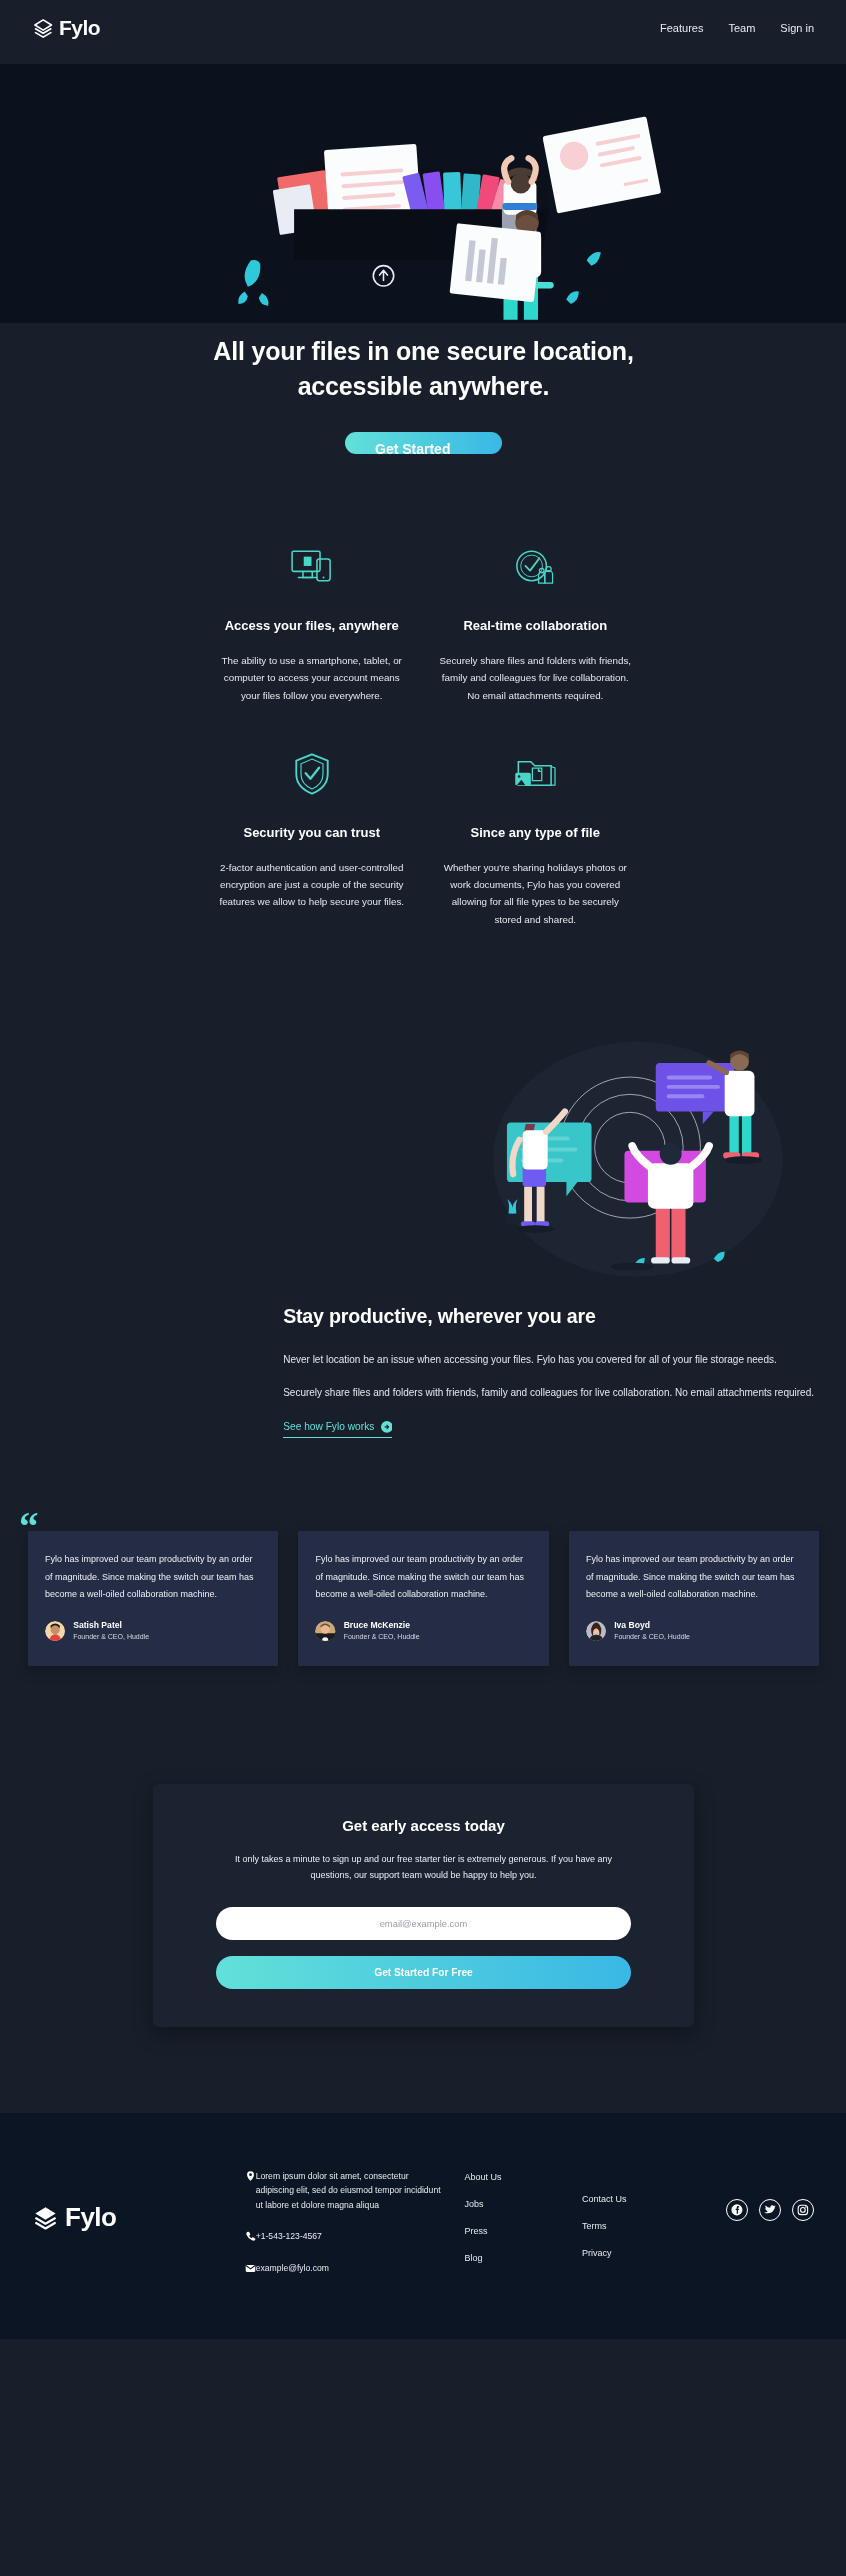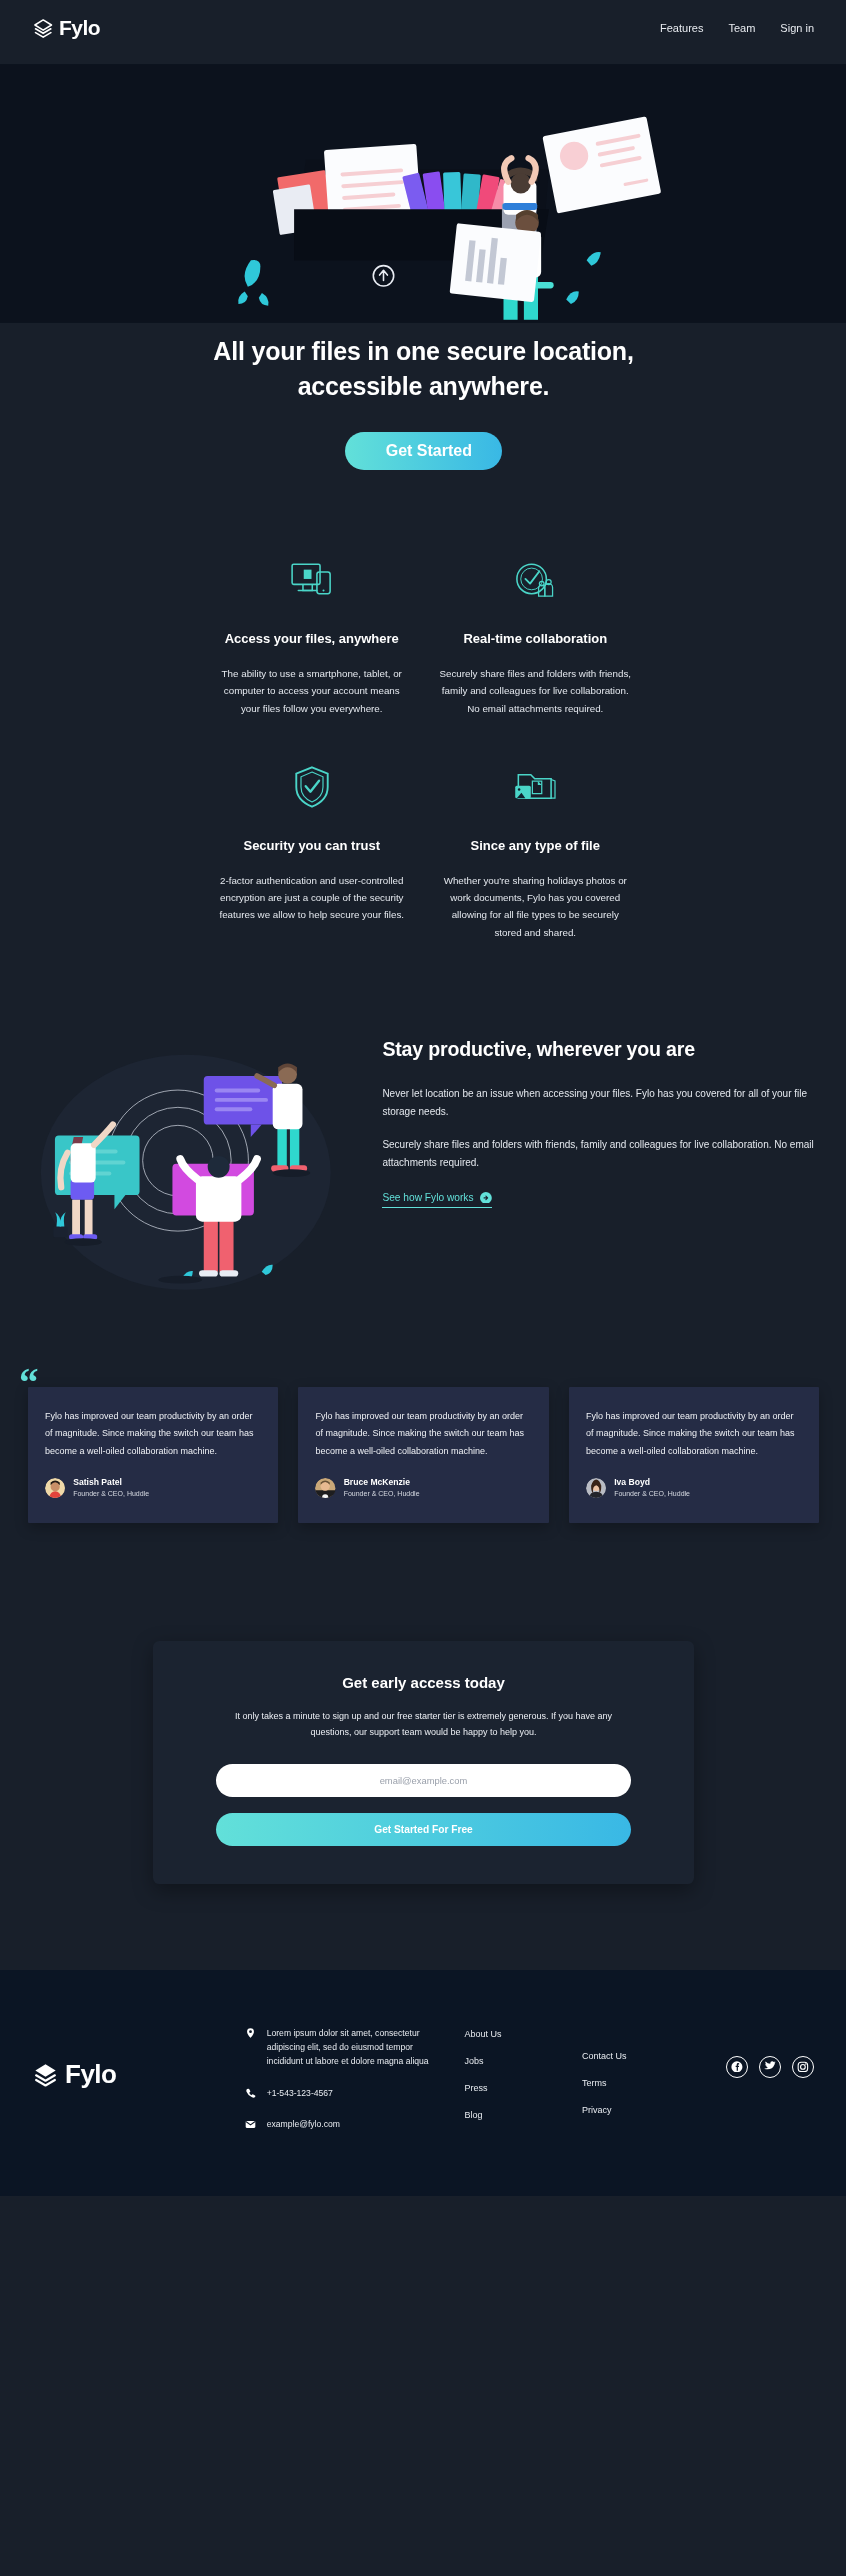--- a/index.html
+++ b/index.html
@@ -31,42 +31,43 @@
     font-size:25px; font-weight:bold; line-height:1.42;
     max-width:502px; margin:11px auto 0; letter-spacing:-0.2px;
   }
   .hero p {
     font-size:10.6px; line-height:1.75; color:#e4e8ee;
     max-width:478px; margin:20.4px auto 0;
   }
   .btn-primary {
     display:inline-block; margin-top:27px;
     background:linear-gradient(90deg,#62e0d9 0%,#39b8e5 100%);
-    color:#fff; font-size:16px; font-weight:bold;
+    color:#fff; font-size:14px; font-weight:bold;
     border:none; border-radius:19px;
-    padding:0 30px; height:38px; line-height:34px;
-    min-width:157px; cursor:pointer; text-align:right;
+    padding:0 30px; height:22px; line-height:34px;
+    min-width:157px; cursor:pointer; text-align:left;
   }
 
   
   .features {
     background:#181f2a; padding:55px 0 31px;
     display:grid; grid-template-columns:1fr 1fr;
     row-gap:45px; column-template:none;
     max-width:447px; margin:0 auto;
   }
   .feature { text-align:center; padding:0 14px; }
   .feature-icon { height:49px; display:flex; align-items:center; justify-content:center; margin-bottom:23.5px; }
   .feature h3 { font-size:13px; font-weight:bold; line-height:1.62; margin-bottom:15.7px; }
   .feature p { font-size:9.8px; line-height:1.78; color:#e4e8ee; }
 
   
   .productive {
-    display:flex; align-items:flex-start; gap:20.4px;
+    display:flex; align-items:flex-end; gap:20.4px;
     padding:63px 33px 55px;
+    flex-direction:column;
   }
   .productive-art { width:329px; height:259px; flex:none; }
   .productive-body { flex:1; padding-top:3.1px; }
   .productive-body h2 {
     font-size:19.6px; font-weight:bold; margin-bottom:23.5px; letter-spacing:-0.2px;
   }
   .productive-body p { font-size:10px; line-height:1.85; color:#e4e8ee; margin-bottom:14px; }
   .link-works {
     display:inline-flex; align-items:center; gap:6.3px;
     color:#62e0d9; font-size:10.2px; text-decoration:none;
@@ -118,21 +119,21 @@
 
   
   .footer-spacer { height:86px; background:transparent; }
   .footer { background:#0b1524; padding:56px 33px 47px; }
   .footer-logo { display:flex; align-items:center; gap:7px; margin-bottom:0; }
   .footer-logo .logo-mark { width:25px; height:25px; }
   .footer-logo .logo-text { font-size:26px; }
   .footer-grid { display:flex; align-items:flex-start; gap:15.7px; }
   .fcol-logo { width:196px; flex:none; padding-top:33px; }
   .fcol-contact { width:204px; flex:none; font-size:8.6px; color:#e9ecf1; }
-  .frow { display:flex; gap:11px; margin-bottom:17px; align-items:flex-start; }
+  .frow { display:flex; margin-bottom:17px; align-items:flex-start; }
   .frow .ficon { width:11px; flex:none; padding-top:1.6px; display:block; }
   .frow span.ftext { line-height:1.68; }
   .fcol-links { width:102px; flex:none; padding-top:3.1px; }
   .fcol-links.second { padding-top:25px; }
   .fcol-links a { display:block; color:#e9ecf1; font-size:9px; text-decoration:none; margin-bottom:17px; }
   .fcol-social { flex:1; display:flex; justify-content:flex-end; gap:11px; padding-top:30px; }
   .social {
     width:22px; height:22px; border-radius:50%; border:0.8px solid #fff;
     display:flex; align-items:center; justify-content:center; flex:none;
   }

